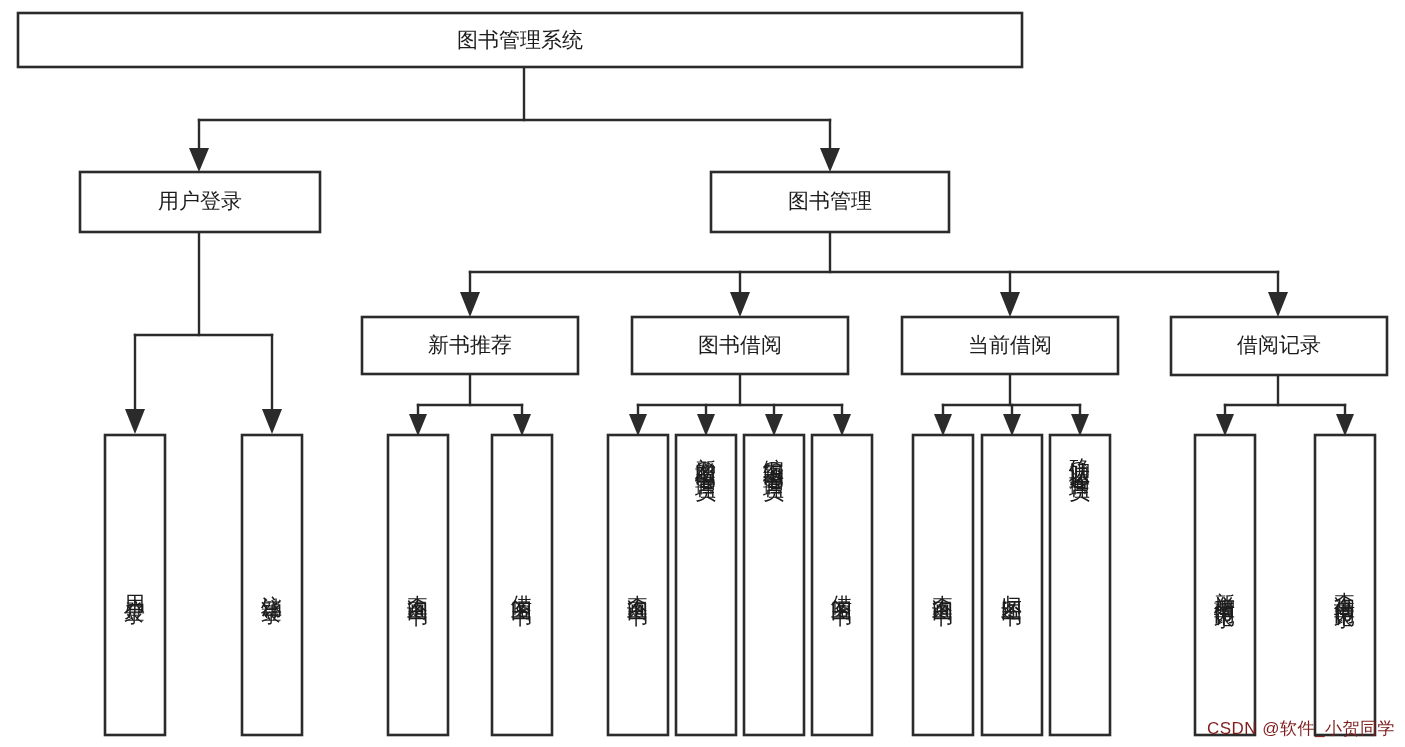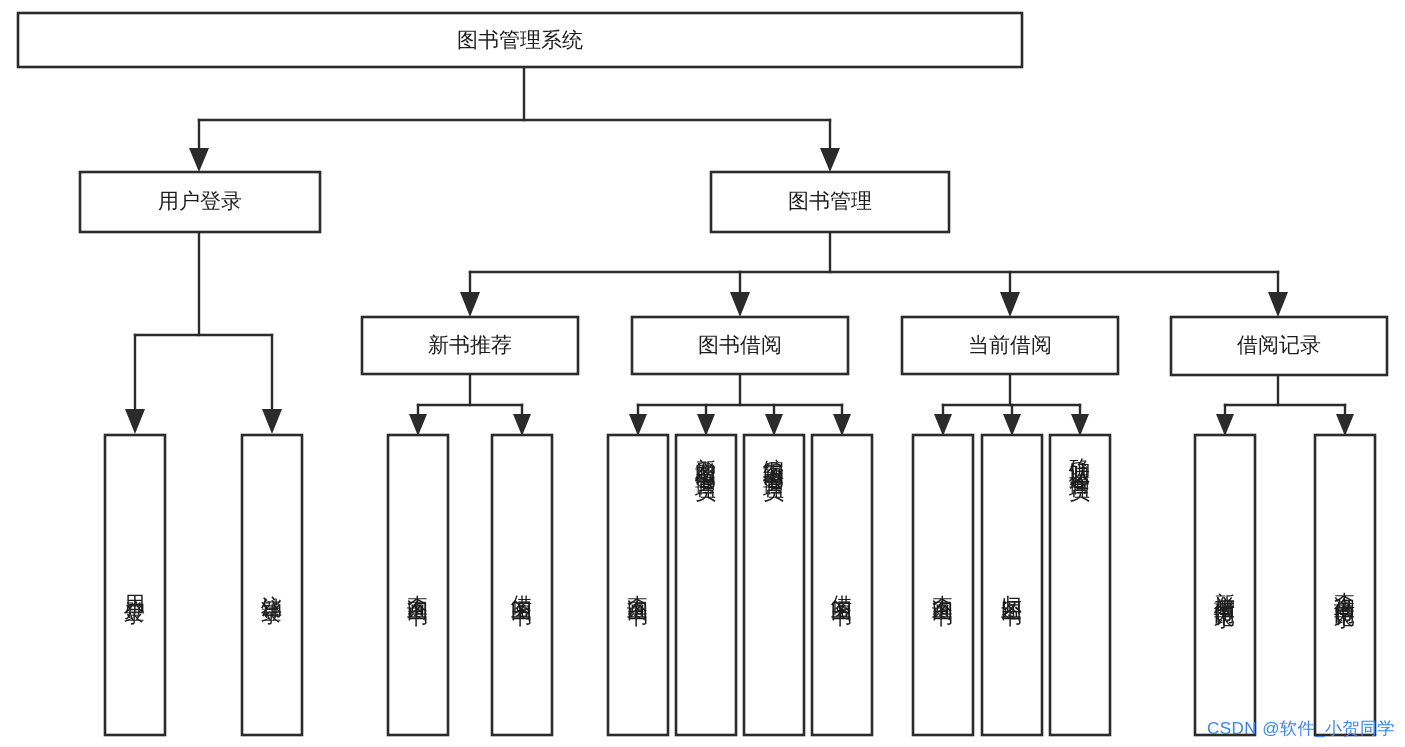--- a/index.html
+++ b/index.html
@@ -67,21 +67,21 @@
     color: #1c1c1c;
     letter-spacing: 3.5px;
     white-space: nowrap;
   }
   .watermark {
     position: absolute;
     right: 10px;
     bottom: 6px;
     font-family: "Liberation Sans", "DejaVu Sans", sans-serif;
     font-size: 17px;
-    color: #3b82f6;
+    color: #7f1d1d;
     letter-spacing: 0.5px;
     white-space: nowrap;
   }
 </style>
 </head>
 <body>
 
 <div id="diagram-root">
 
   <svg id="flow-svg" viewBox="0 0 1405 747">

